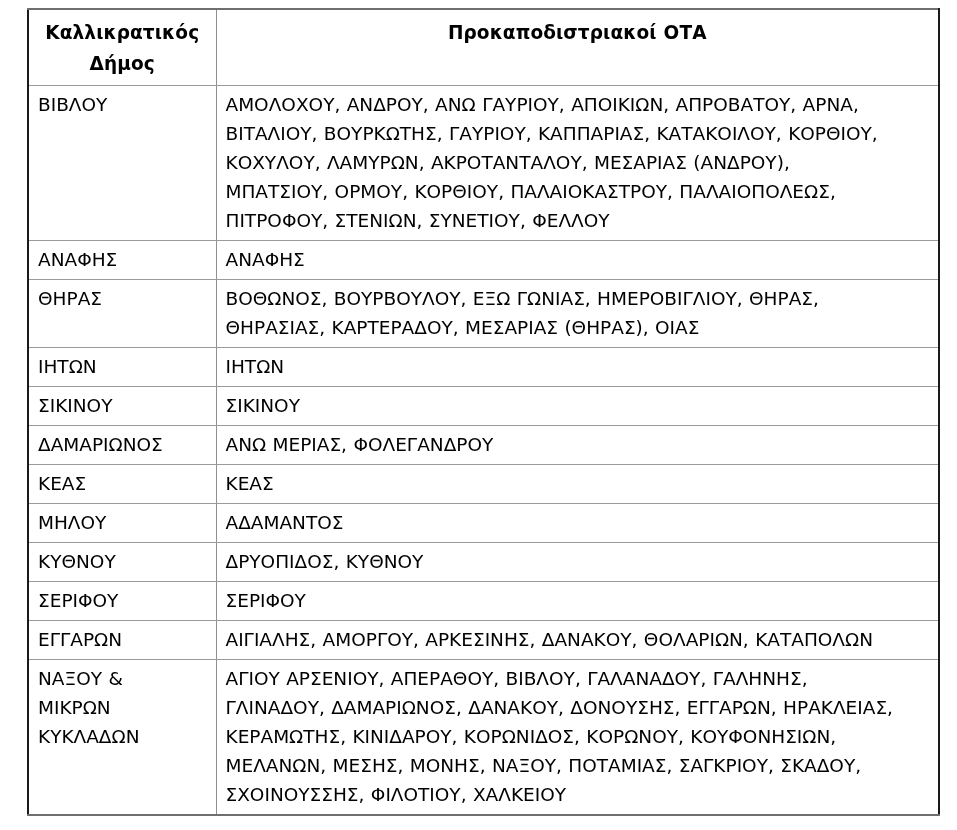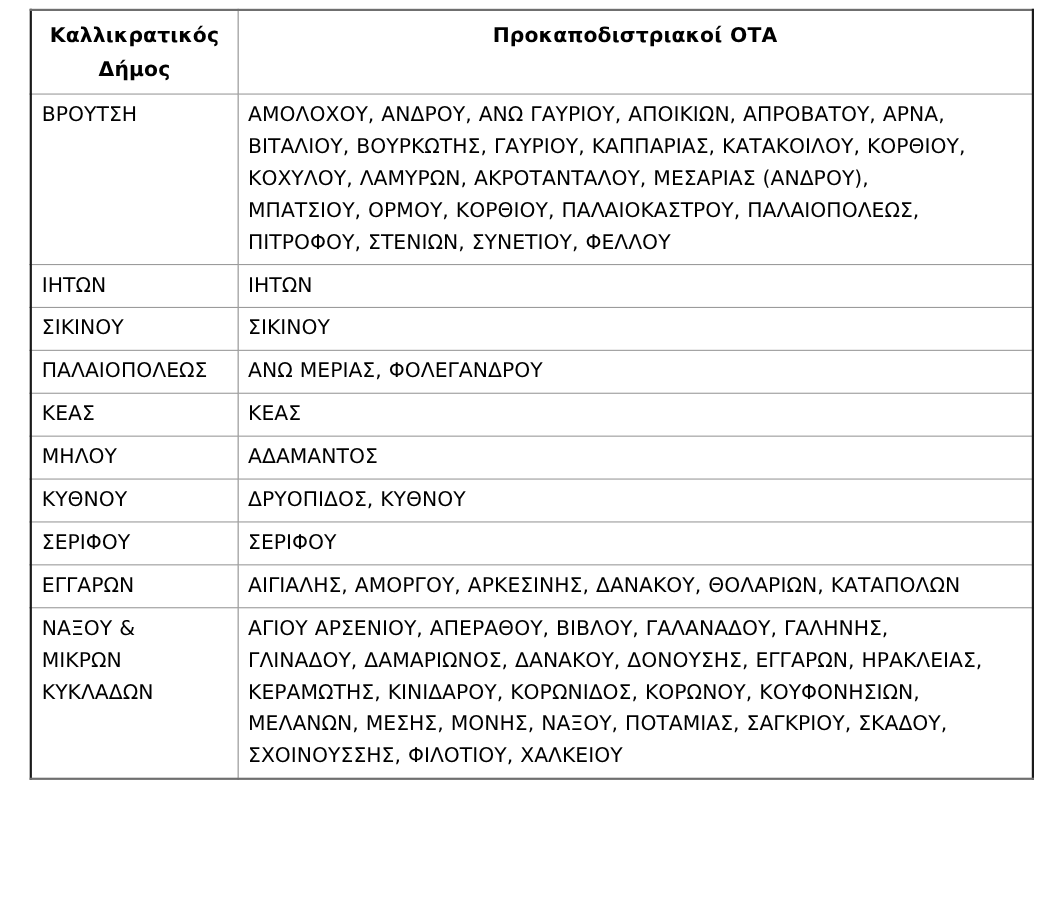--- a/index.html
+++ b/index.html
@@ -97,37 +97,46 @@
       </colgroup>
       <thead>
         <tr>
           <th class="cell-dimos head-dimos">Καλλικρατικός
 Δήμος</th>
           <th class="cell-ota head-ota">Προκαποδιστριακοί ΟΤΑ</th>
         </tr>
       </thead>
       <tbody id="table-body">
           <tr>
-            <td class="cell-dimos">ΒΡΟΥΤΣΗ</td>
+            <td class="cell-dimos">ΒΙΒΛΟΥ</td>
             <td class="cell-ota">ΑΜΟΛΟΧΟΥ, ΑΝΔΡΟΥ, ΑΝΩ ΓΑΥΡΙΟΥ, ΑΠΟΙΚΙΩΝ, ΑΠΡΟΒΑΤΟΥ, ΑΡΝΑ,
 ΒΙΤΑΛΙΟΥ, ΒΟΥΡΚΩΤΗΣ, ΓΑΥΡΙΟΥ, ΚΑΠΠΑΡΙΑΣ, ΚΑΤΑΚΟΙΛΟΥ, ΚΟΡΘΙΟΥ,
 ΚΟΧΥΛΟΥ, ΛΑΜΥΡΩΝ, ΑΚΡΟΤΑΝΤΑΛΟΥ, ΜΕΣΑΡΙΑΣ (ΑΝΔΡΟΥ),
 ΜΠΑΤΣΙΟΥ, ΟΡΜΟΥ, ΚΟΡΘΙΟΥ, ΠΑΛΑΙΟΚΑΣΤΡΟΥ, ΠΑΛΑΙΟΠΟΛΕΩΣ,
 ΠΙΤΡΟΦΟΥ, ΣΤΕΝΙΩΝ, ΣΥΝΕΤΙΟΥ, ΦΕΛΛΟΥ</td>
+          </tr>
+          <tr>
+            <td class="cell-dimos">ΑΝΑΦΗΣ</td>
+            <td class="cell-ota">ΑΝΑΦΗΣ</td>
+          </tr>
+          <tr>
+            <td class="cell-dimos">ΘΗΡΑΣ</td>
+            <td class="cell-ota">ΒΟΘΩΝΟΣ, ΒΟΥΡΒΟΥΛΟΥ, ΕΞΩ ΓΩΝΙΑΣ, ΗΜΕΡΟΒΙΓΛΙΟΥ, ΘΗΡΑΣ,
+ΘΗΡΑΣΙΑΣ, ΚΑΡΤΕΡΑΔΟΥ, ΜΕΣΑΡΙΑΣ (ΘΗΡΑΣ), ΟΙΑΣ</td>
           </tr>
           <tr>
             <td class="cell-dimos">ΙΗΤΩΝ</td>
             <td class="cell-ota">ΙΗΤΩΝ</td>
           </tr>
           <tr>
             <td class="cell-dimos">ΣΙΚΙΝΟΥ</td>
             <td class="cell-ota">ΣΙΚΙΝΟΥ</td>
           </tr>
           <tr>
-            <td class="cell-dimos">ΠΑΛΑΙΟΠΟΛΕΩΣ</td>
+            <td class="cell-dimos">ΔΑΜΑΡΙΩΝΟΣ</td>
             <td class="cell-ota">ΑΝΩ ΜΕΡΙΑΣ, ΦΟΛΕΓΑΝΔΡΟΥ</td>
           </tr>
           <tr>
             <td class="cell-dimos">ΚΕΑΣ</td>
             <td class="cell-ota">ΚΕΑΣ</td>
           </tr>
           <tr>
             <td class="cell-dimos">ΜΗΛΟΥ</td>
             <td class="cell-ota">ΑΔΑΜΑΝΤΟΣ</td>
           </tr>

